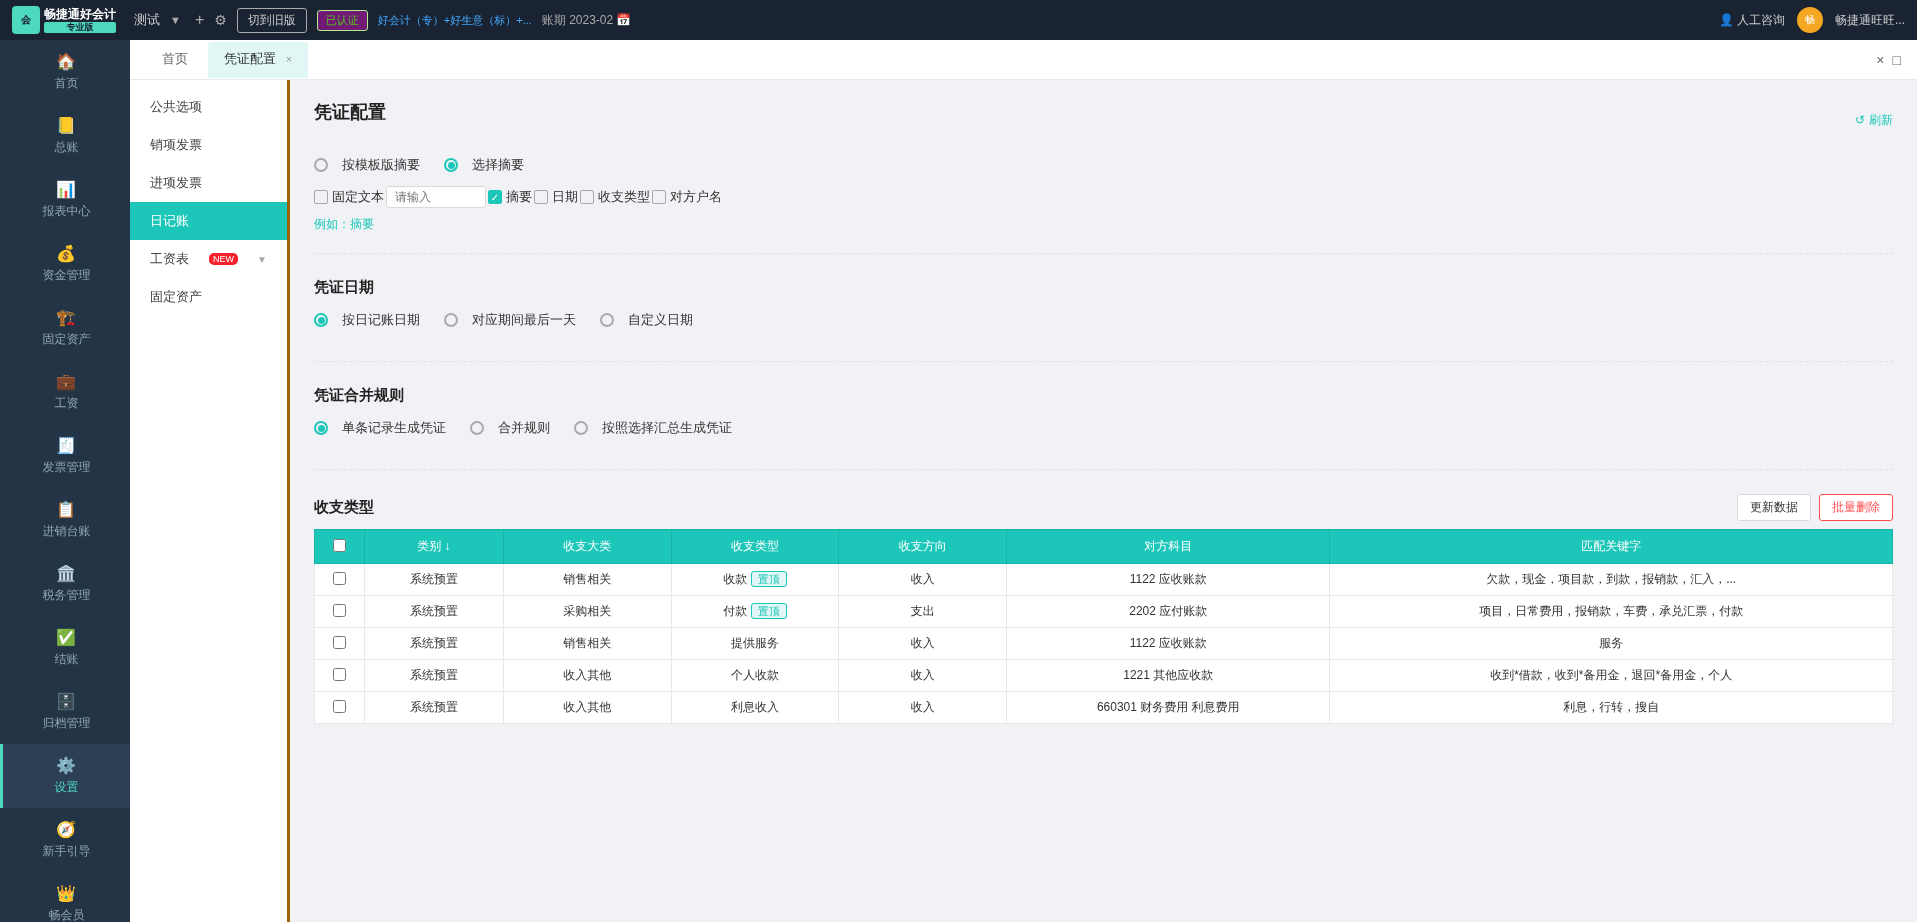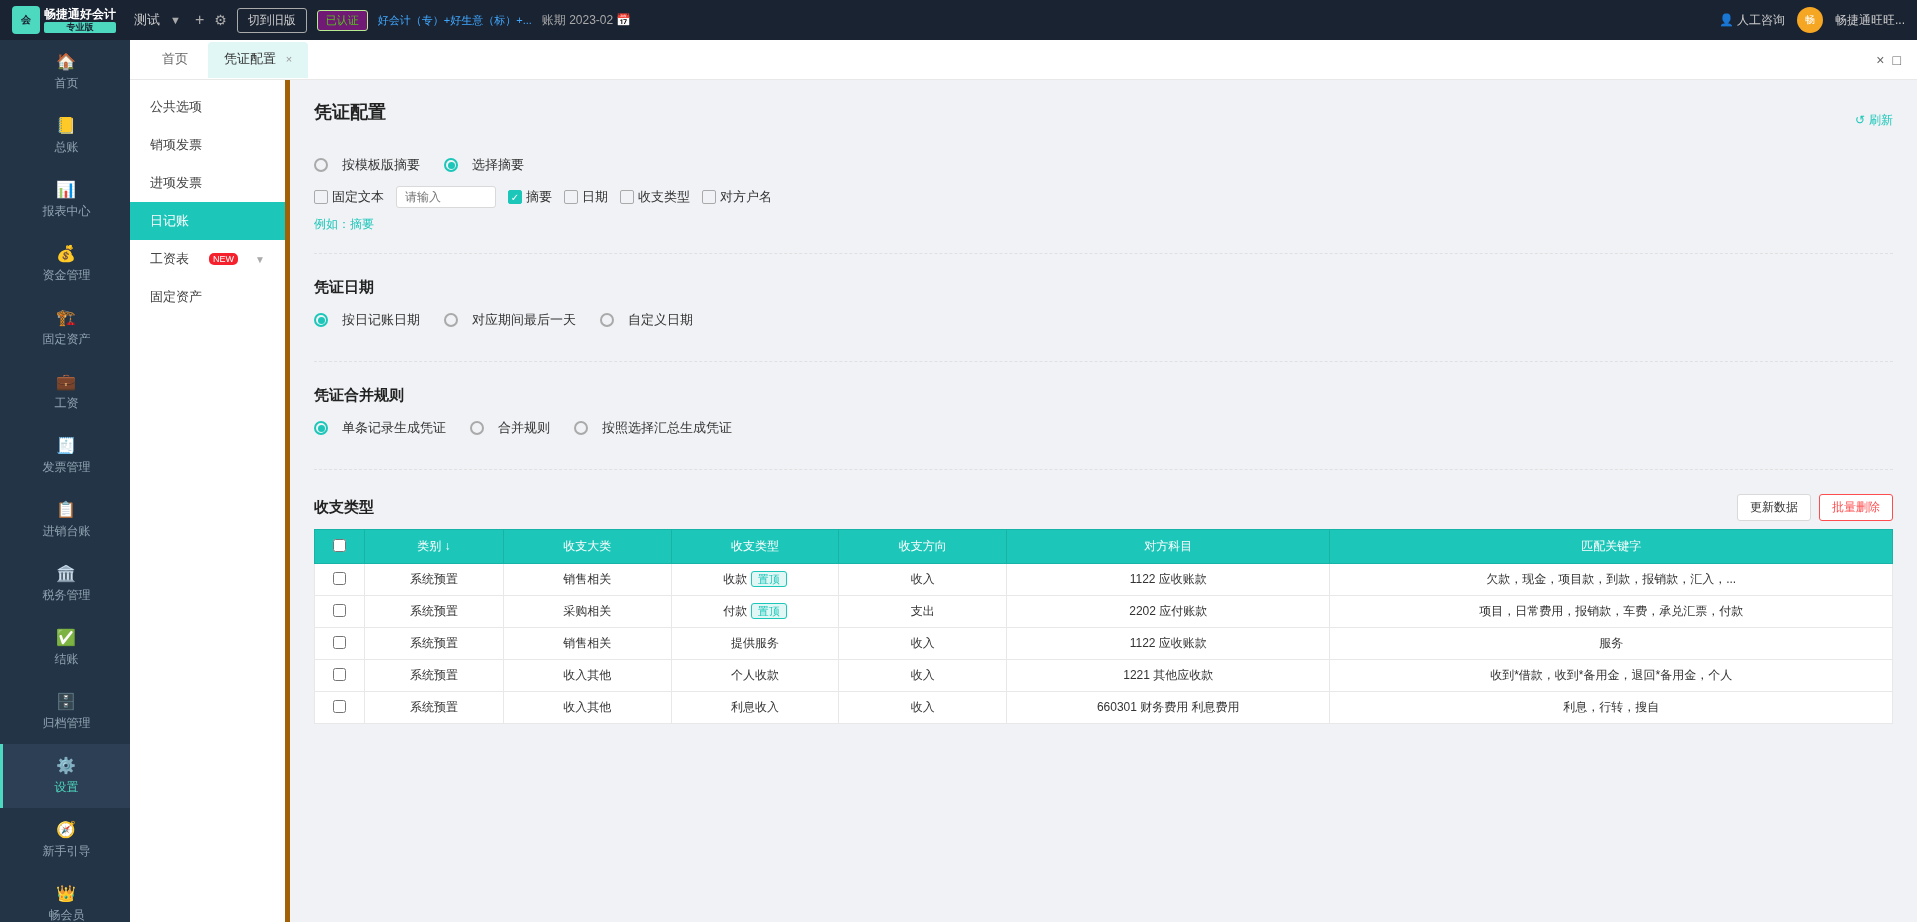--- a/index.html
+++ b/index.html
@@ -35,21 +35,21 @@
     .tab { padding: 8px 16px; font-size: 13px; color: #666; cursor: pointer; border-bottom: 2px solid transparent; }
     .tab.active { color: #333; background: #e0f7f5; border-radius: 4px 4px 0 0; }
     .tab-close { margin-left: 6px; color: #999; font-size: 11px; }
     .tab-bar-actions { margin-left: auto; display: flex; gap: 8px; }
     .tab-action-btn { background: none; border: none; cursor: pointer; color: #666; font-size: 14px; }
 
     
     .page-content { flex: 1; overflow-y: auto; display: flex; gap: 0; }
 
     
-    .left-nav { width: 160px; background: #fff; border-right: 5px solid #a16207; flex-shrink: 0; padding-top: 8px; }
+    .left-nav { width: 160px; background: #fff; border-right: 3px solid #a16207; flex-shrink: 0; padding-top: 8px; }
     .left-nav-item { padding: 10px 20px; font-size: 13px; color: #444; cursor: pointer; display: flex; align-items: center; justify-content: space-between; }
     .left-nav-item.active { background: #1cc7b9; color: #fff; }
     .new-badge { background: #f5222d; color: #fff; font-size: 9px; padding: 1px 4px; border-radius: 5px; margin-left: 20px; }
 
     
     .config-panel { flex: 1; padding: 20px 24px; overflow-y: auto; }
     .page-title { font-size: 18px; font-weight: bold; color: #222; margin-bottom: 16px; }
 
     
     .section { margin-bottom: 24px; border-bottom: 1px dashed #e0e0e0; padding-bottom: 20px; }
@@ -227,21 +227,21 @@
             <label class="radio-item">
               <div class="radio-circle"></div>
               <span>按模板版摘要</span>
             </label>
             <label class="radio-item">
               <div class="radio-circle checked"></div>
               <span>选择摘要</span>
             </label>
           </div>
 
-          <div style="display:flex;align-items:center;gap:12px;flex-wrap:wrap;margin-top:10px;">
+          <div style="display:flex;align-items:center;gap:2px;flex-wrap:wrap;margin-top:10px;">
             <label class="checkbox-item">
               <div class="checkbox-box"></div>
               <span>固定文本</span>
             </label>
             <input class="text-input" type="text" style="border: 1px solid rgb(217, 217, 217); border-radius: 3px; padding: 3px 8px; font-size: 12px; width: 100px; color: rgb(204, 204, 204);" placeholder="请输入">
 
             <label class="checkbox-item">
               <div class="checkbox-box checked">✓</div>
               <span>摘要</span>
             </label>

